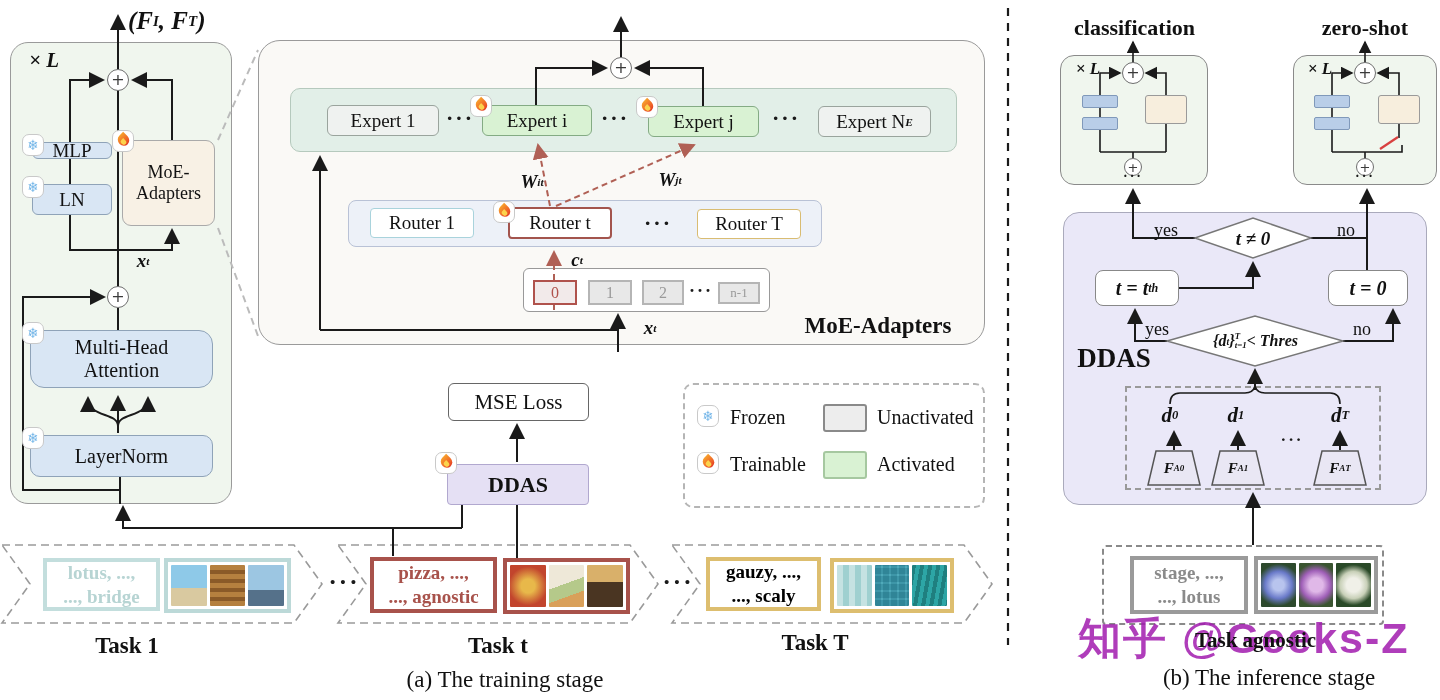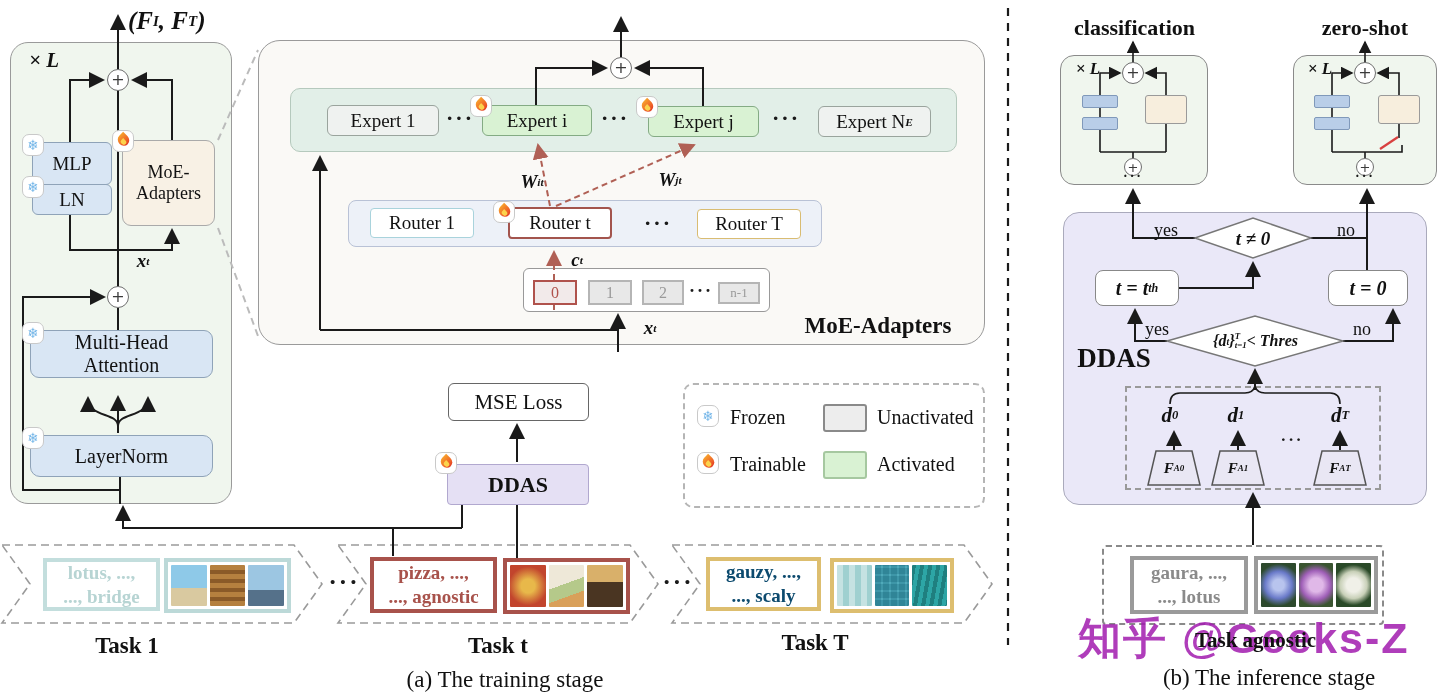--- a/index.html
+++ b/index.html
@@ -153,32 +153,32 @@
 
   <div class="b z6 bold it" style="left:128px;top:6px;width:130px;height:30px;font-size:25px;justify-content:flex-start;">
     <span>(F</span>
       <sub>I</sub>
       <span>, F</span>
       <sub>T</sub>
       <span>)</span>
   </div>
   <div class="b z6 bold it" style="left:22px;top:48px;width:44px;height:24px;font-size:21px;">× L</div>
   <span class="oplus" style="left:107px;top:69px;">+</span>
-  <div class="b z6 box" style="left:32px;top:142px;width:80px;height:43px;background:#d9e6f4;border-color:#8fa3b8;font-size:19px;">MLP</div>
+  <div class="b z6 box" style="left:32px;top:142px;width:80px;height:17px;background:#d9e6f4;border-color:#8fa3b8;font-size:19px;">MLP</div>
   <span class="snow" style="left:22px;top:134px;">❄</span>
   <div class="b z6 box" style="left:32px;top:184px;width:80px;height:31px;background:#d9e6f4;border-color:#8fa3b8;font-size:19px;">LN</div>
   <span class="snow" style="left:22px;top:176px;">❄</span>
   <div class="b z6 box" style="left:122px;top:140px;width:93px;height:86px;background:#f8f1e5;border-color:#aaa;border-radius:9px;font-size:18px;padding:4px;">MoE-Adapters</div>
   <span class="flame" style="left:112px;top:130px;"></span>
   <div class="b z6 bold it" style="left:126px;top:250px;width:34px;height:22px;font-size:19px;">
     <span>x</span>
       <sup>t</sup>
   </div>
   <span class="oplus" style="left:107px;top:286px;">+</span>
-  <div class="b z6 box" style="left:30px;top:330px;width:183px;height:48px;background:#d9e6f4;border-color:#8fa3b8;border-radius:9px;font-size:20px;padding:0 20px;">Multi-Head Attention</div>
+  <div class="b z6 box" style="left:30px;top:330px;width:183px;height:58px;background:#d9e6f4;border-color:#8fa3b8;border-radius:14px;font-size:20px;padding:0 20px;">Multi-Head Attention</div>
   <span class="snow" style="left:22px;top:322px;">❄</span>
   <div class="b z6 box" style="left:30px;top:435px;width:183px;height:42px;background:#d9e6f4;border-color:#8fa3b8;border-radius:10px;font-size:20px;">LayerNorm</div>
   <span class="snow" style="left:22px;top:427px;">❄</span>
 
   <span class="oplus" style="left:610px;top:57px;">+</span>
   <div class="b z6 box" style="left:327px;top:105px;width:112px;height:31px;background:#eff2f0;border-color:#9aa49d;font-size:19px;">Expert 1</div>
   <div class="b z6 dots" style="left:443px;top:104px;width:34px;height:28px;font-size:22px;">···</div>
   <span class="flame" style="left:470px;top:95px;"></span>
   <div class="b z6 box" style="left:482px;top:105px;width:110px;height:31px;background:#d9f2d3;border-color:#84ab84;font-size:19px;">Expert i</div>
   <div class="b z6 dots" style="left:597px;top:104px;width:36px;height:28px;font-size:22px;">···</div>
@@ -250,21 +250,21 @@
   <div class="b z6 bold" style="left:370px;top:557px;width:127px;height:56px;border:4px solid #a8524b;color:#a8524b;font-size:19px;line-height:1.25;flex-direction:column;background:#fff;">
     <span>pizza, ...,</span>
       <span>..., agnostic</span>
   </div>
   <div class="strip" style="left:503px;top:558px;width:127px;height:56px;border:4px solid #a8524b;">
     <div class="tile" style="background:radial-gradient(circle,#e8b84a 25%,#c2452d 70%);"></div>
     <div class="tile" style="background:linear-gradient(160deg,#eee8d8 45%,#b5c98a 45% 70%,#d9a05a 70%);"></div>
     <div class="tile" style="background:linear-gradient(180deg,#d9b06a 40%,#4a3522 40%);"></div>
   </div>
   <div class="b z6 dots" style="left:660px;top:568px;width:36px;height:28px;font-size:25px;">···</div>
-  <div class="b z6 bold" style="left:706px;top:557px;width:115px;height:54px;border:4px solid #ddbe6f;color:#0c4a6e;font-size:19px;line-height:1.25;flex-direction:column;background:#fff;">
+  <div class="b z6 bold" style="left:706px;top:557px;width:115px;height:54px;border:4px solid #ddbe6f;color:#000000;font-size:19px;line-height:1.25;flex-direction:column;background:#fff;">
     <span>gauzy, ...,</span>
       <span>..., scaly</span>
   </div>
   <div class="strip" style="left:830px;top:558px;width:124px;height:55px;border:4px solid #ddbe6f;">
     <div class="tile" style="background:repeating-linear-gradient(90deg,#c5e2e2 0 6px,#9fd0d0 6px 12px);"></div>
     <div class="tile" style="background:repeating-linear-gradient(0deg,#6fb8c4 0 6px,#8fd0da 6px 8px),repeating-linear-gradient(90deg,#6fb8c4 0 6px,#8fd0da 6px 8px);background-blend-mode:multiply;"></div>
     <div class="tile" style="background:repeating-linear-gradient(100deg,#1f7f7f 0 4px,#2da5a5 4px 8px);"></div>
   </div>
   <div class="b z6 bold" style="left:62px;top:632px;width:130px;height:28px;font-size:23px;">Task 1</div>
   <div class="b z6 bold" style="left:433px;top:632px;width:130px;height:28px;font-size:23px;">Task t</div>
@@ -335,21 +335,21 @@
       <sub>A</sub>
       <sup>1</sup>
   </div>
   <div class="b z6 bold it" style="left:1318px;top:458px;width:44px;height:20px;font-size:15px;">
     <span>F</span>
       <sub>A</sub>
       <sup>T</sup>
   </div>
 
   <div class="b z6 bold" style="left:1130px;top:556px;width:118px;height:58px;border:4px solid #9a9a9a;color:#8a8a8a;font-size:19px;line-height:1.25;flex-direction:column;background:#fff;">
-    <span>gaura, ...,</span>
+    <span>stage, ...,</span>
       <span>..., lotus</span>
   </div>
   <div class="strip" style="left:1254px;top:556px;width:124px;height:58px;border:4px solid #9a9a9a;">
     <div class="tile" style="background:radial-gradient(circle,#b8c4ee 20%,#6a7ac9 48%,#2d4a2d 75%);"></div>
     <div class="tile" style="background:radial-gradient(circle,#e0b8e8 25%,#a060b8 52%,#3a5530 78%);"></div>
     <div class="tile" style="background:radial-gradient(circle,#f0f0e8 25%,#c8d0b8 48%,#2a4a28 72%);"></div>
   </div>
   <div class="b bold" style="left:1168px;top:626px;width:175px;height:28px;font-size:21px;z-index:8;">Task agnostic</div>
   <div class="b z6" style="left:1138px;top:663px;width:262px;height:30px;font-size:23px;">(b) The inference stage</div>
 

